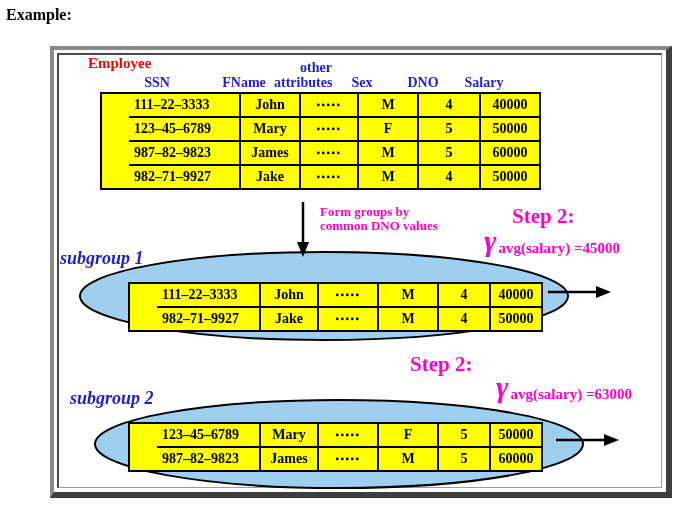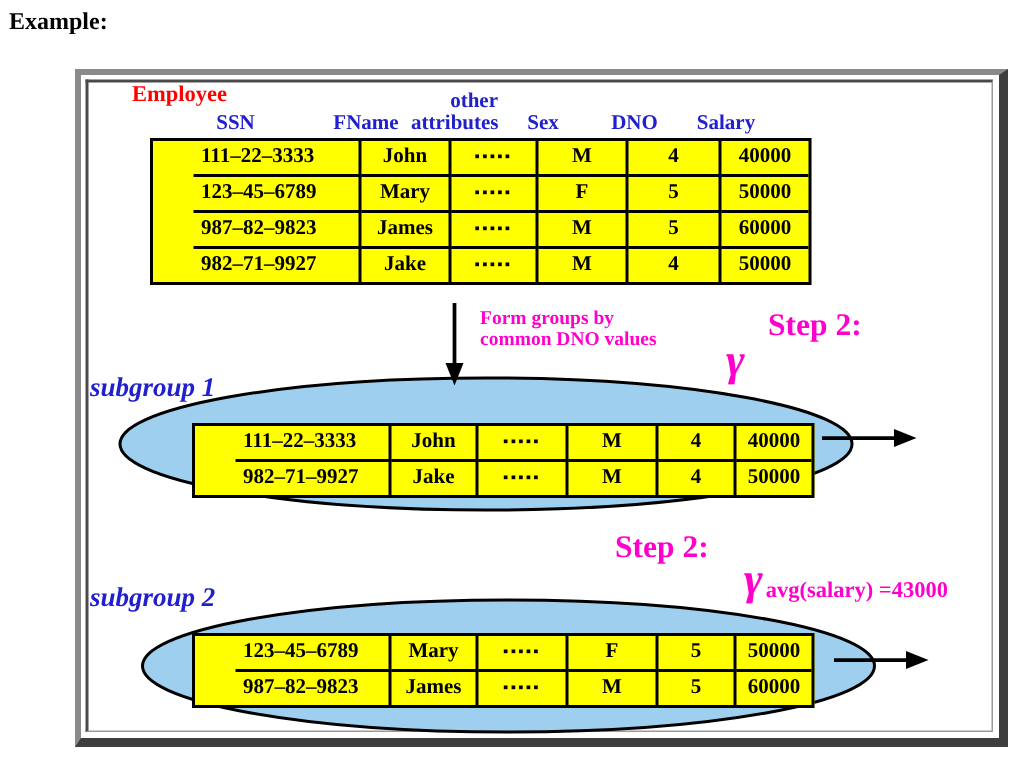--- a/index.html
+++ b/index.html
@@ -60,21 +60,21 @@
   .step2-top{left:512px;top:204px;}
   .step2-bottom{left:410px;top:352px;}
 
   .annotation{
     left:320px;top:205px;width:170px;font-size:13px;line-height:14px;
     font-weight:bold;color:var(--accent-magenta);white-space:pre-line;
   }
 
   .subgroup-label{font-size:18px;font-weight:bold;color:var(--label-blue);font-style:italic;}
   .sg1-label{left:60px;top:248px;}
-  .sg2-label{left:60px;top:388px;}
+  .sg2-label{left:60px;top:388px;padding-left:10px;}
 
   .ellipse-box{width:492px;height:92px;z-index:1;}
   .e1{left:78px;top:250px;}
   .e2{left:93px;top:398px;}
   .ellipse-box ellipse{fill:var(--ellipse-blue);stroke:#000;stroke-width:2px;}
 
   .gamma{display:flex;align-items:flex-start;z-index:4;color:var(--accent-magenta);}
   .g1{left:484px;top:226px;}
   .g2{left:496px;top:372px;}
   .gamma .sym{font-size:30px;line-height:30px;font-weight:bold;font-style:italic;}
@@ -158,20 +158,21 @@
   <div class="abs step-label step2-top">Step 2:</div>
 
   <div class="abs subgroup-label sg1-label">subgroup 1</div>
 
   <svg class="abs ellipse-box e1" width="492" height="92">
     <ellipse cx="246" cy="46" rx="244" ry="44"></ellipse>
   </svg>
 
   <div class="abs gamma g1">
     <span class="sym">γ</span>
+    <span class="sub">avg(salary) =45000</span>
   </div>
 
   <div class="abs dtable t-sub1">
       <div class="tr">
         <div class="td col0" style="width: 104px;">111–22–3333</div>
         <div class="td col1" style="width: 58px;">John</div>
         <div class="td col2" style="width: 60px;">▪▪▪▪▪</div>
         <div class="td col3" style="width: 60px;">M</div>
         <div class="td col4" style="width: 52px;">4</div>
         <div class="td col5" style="width: 50px;">40000</div>
@@ -194,21 +195,21 @@
   <div class="abs step-label step2-bottom">Step 2:</div>
 
   <div class="abs subgroup-label sg2-label">subgroup 2</div>
 
   <svg class="abs ellipse-box e2" width="492" height="92">
     <ellipse cx="246" cy="46" rx="244" ry="44"></ellipse>
   </svg>
 
   <div class="abs gamma g2">
     <span class="sym">γ</span>
-    <span class="sub">avg(salary) =43000</span>
+    <span class="sub">avg(salary) =63000</span>
   </div>
 
   <div class="abs dtable t-sub2">
       <div class="tr">
         <div class="td col0" style="width: 104px;">123–45–6789</div>
         <div class="td col1" style="width: 58px;">Mary</div>
         <div class="td col2" style="width: 60px;">▪▪▪▪▪</div>
         <div class="td col3" style="width: 60px;">F</div>
         <div class="td col4" style="width: 52px;">5</div>
         <div class="td col5" style="width: 50px;">50000</div>

